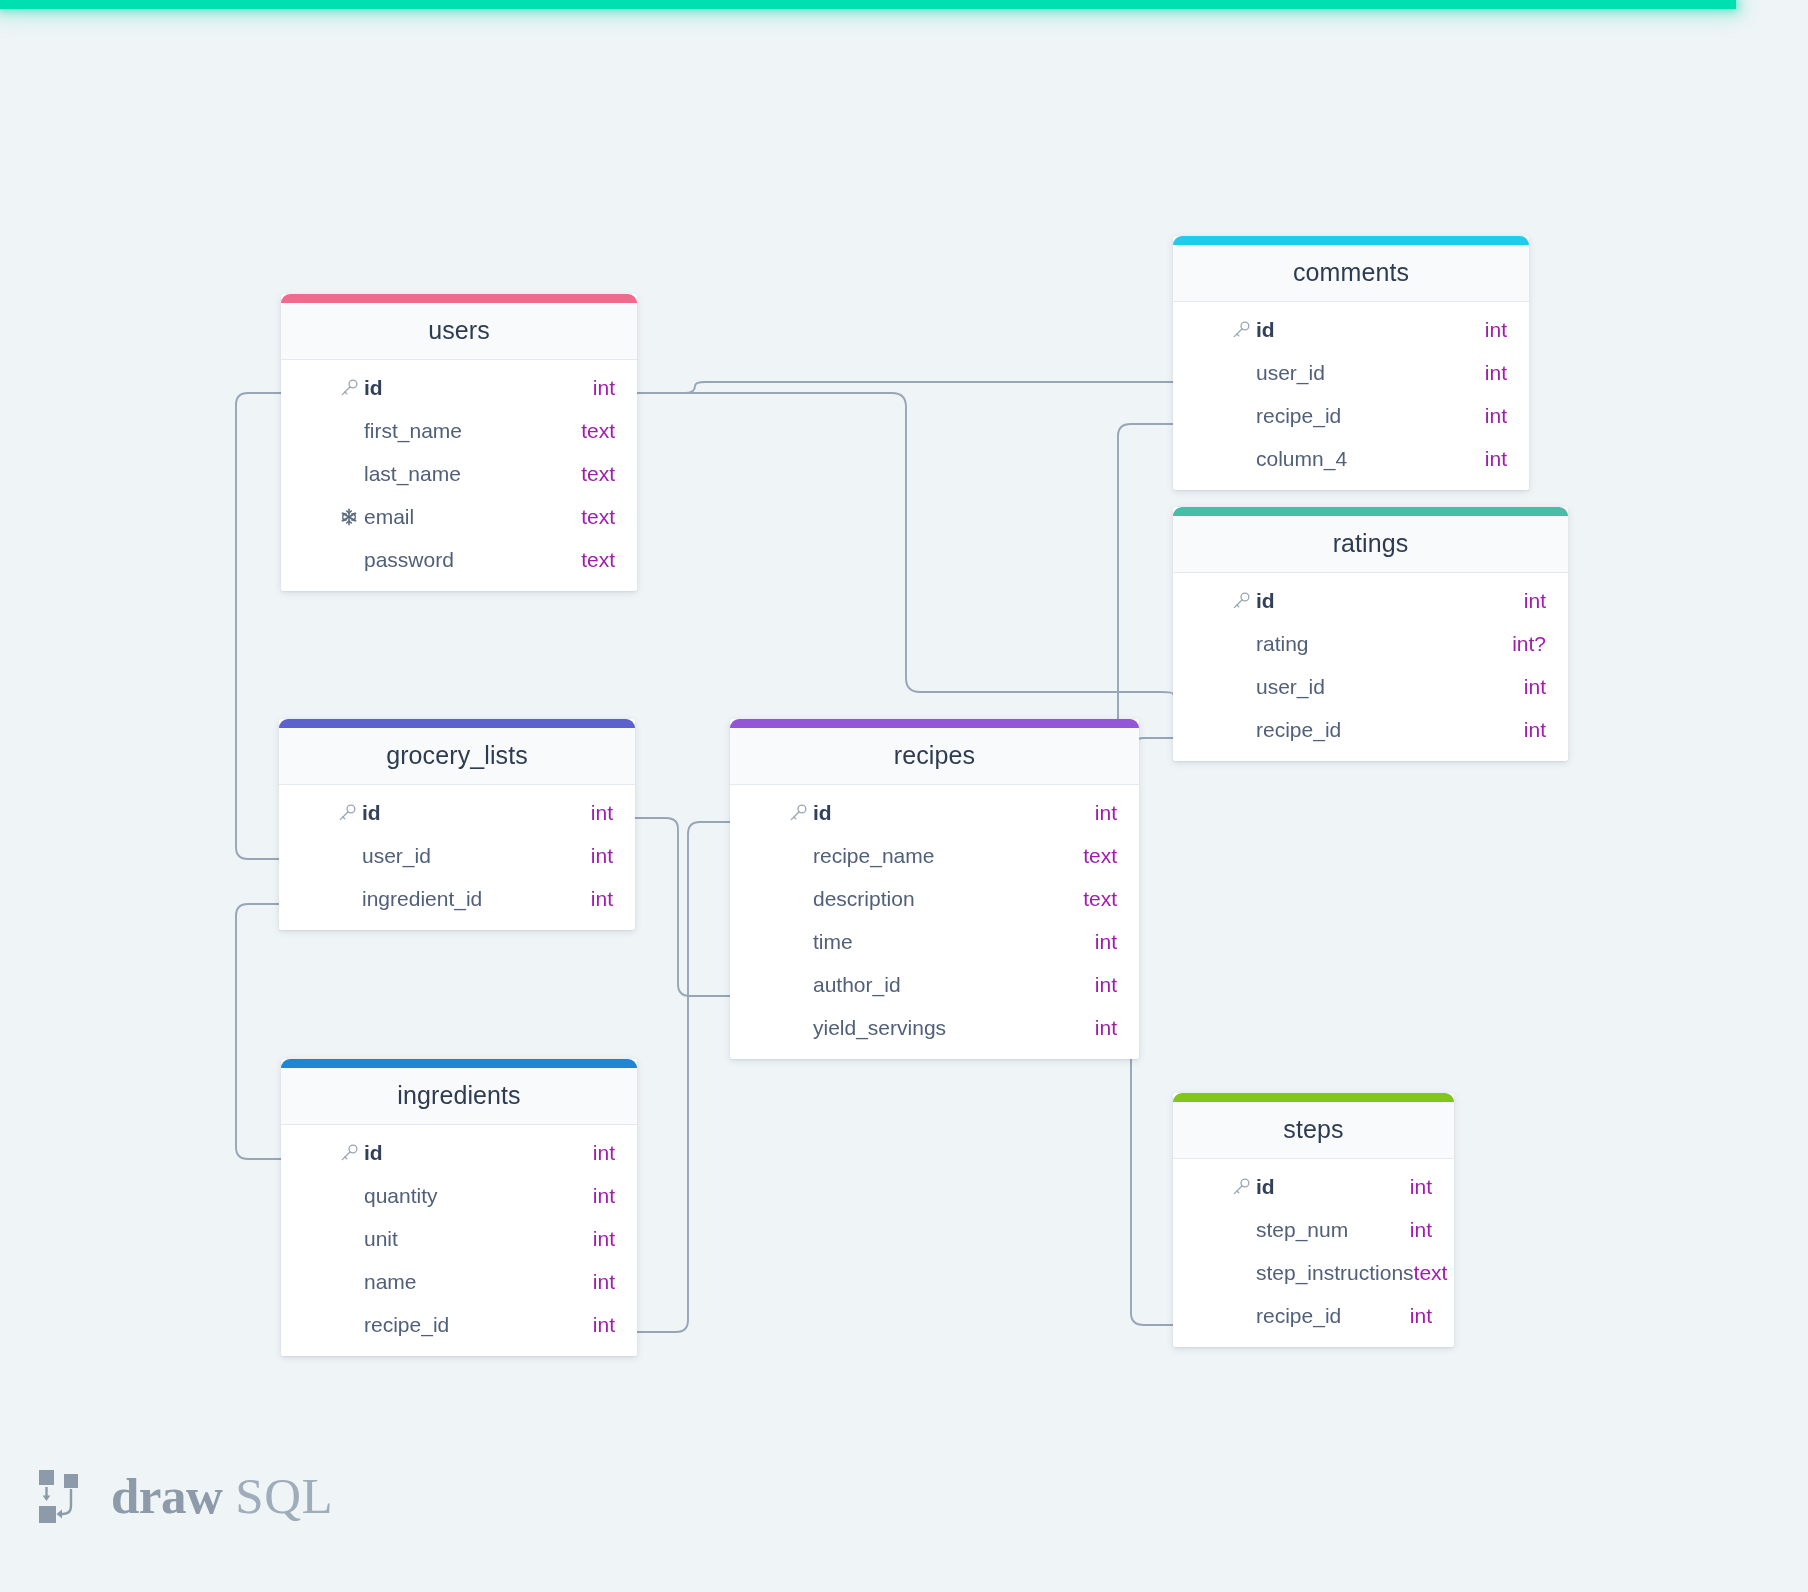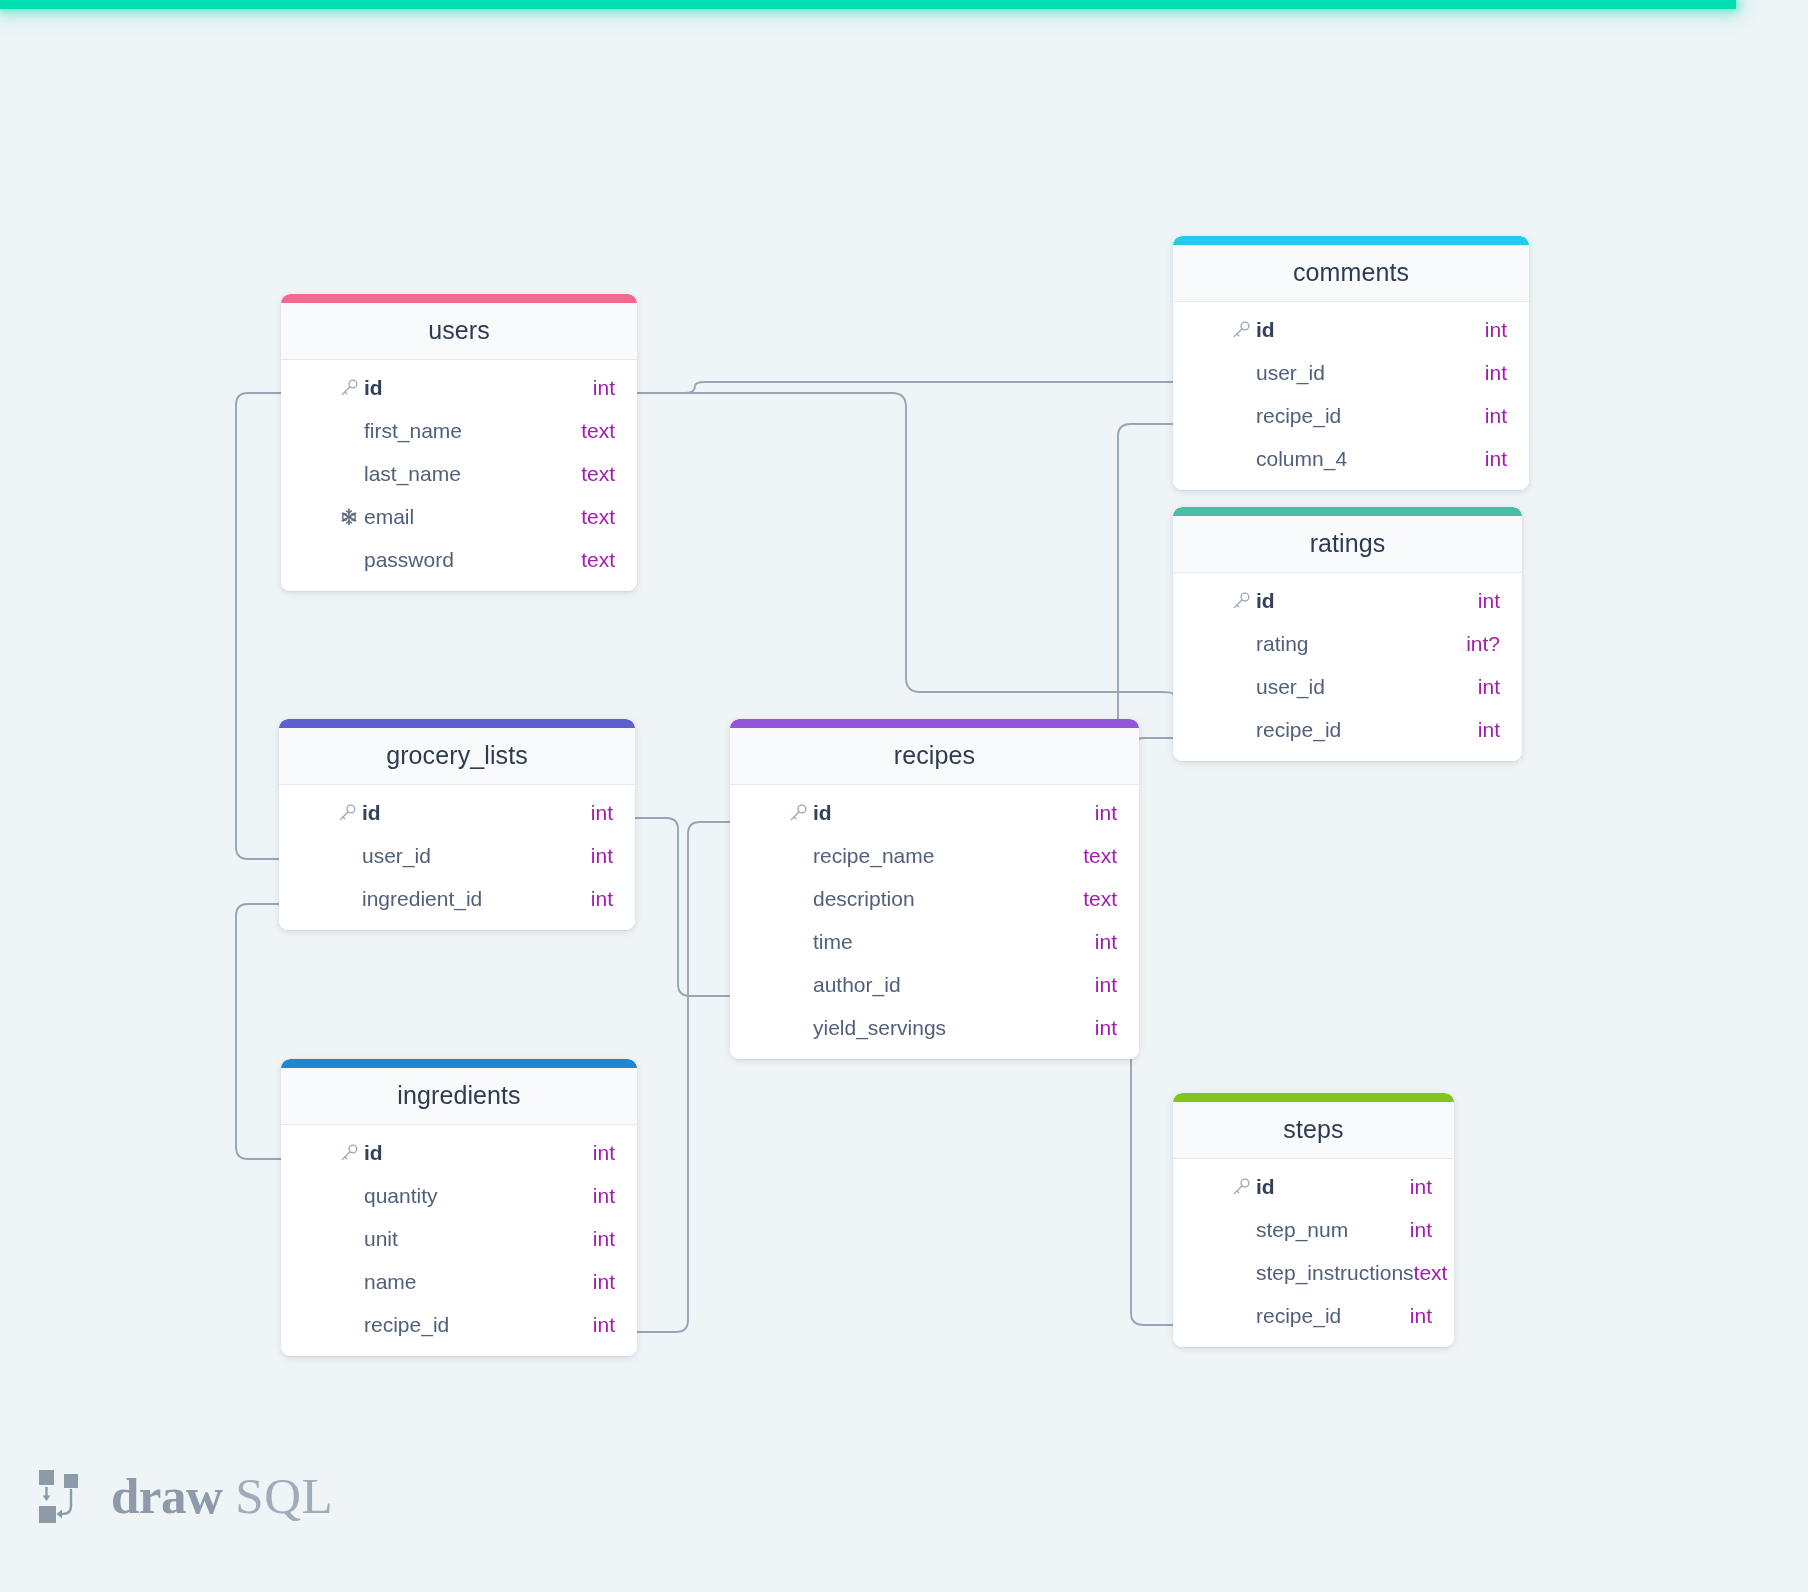--- a/index.html
+++ b/index.html
@@ -41,21 +41,21 @@
     width: 1808px;
     height: 1592px;
     z-index: 1;
     pointer-events: none;
   }
 
   
   .db-table {
     position: absolute;
     z-index: 5;
-    border-radius: 9px;
+    border-radius: 3px;
     background: #ffffff;
     box-shadow: 0 2px 7px rgba(45, 62, 80, 0.13),
                 0 1px 2px rgba(45, 62, 80, 0.07);
     overflow: hidden;
   }
 
   .table-accent {
     height: 9px;
     width: 100%;
     border-top-left-radius: 9px;
@@ -365,21 +365,21 @@
             <span class="col-name">recipe_id</span>
             <span class="col-type">int</span>
           </div>
           <div class="col-row">
             <span class="col-icon"></span>
             <span class="col-name">column_4</span>
             <span class="col-type">int</span>
           </div>
         </div>
       </div>
-      <div class="db-table" style="left: 1173px; top: 507px; width: 349px;">
+      <div class="db-table" style="left: 1173px; top: 507px; width: 395px;">
         <div class="table-accent" style="background: rgb(70, 191, 166);"></div>
         <div class="table-title">ratings</div>
         <div class="table-cols">
           <div class="col-row">
             <span class="col-icon">
               <svg width="19" height="19" viewBox="0 0 20 20" fill="none" stroke="#9aa6b4" stroke-width="1.4">
                 <circle cx="13.6" cy="6.3" r="4.1"></circle>
                 <path d="M10.7 9.2 L2.4 17.5" stroke-linecap="round"></path>
                 <path d="M5.2 14.7 L7.2 16.7" stroke-linecap="round"></path>
               </svg>

